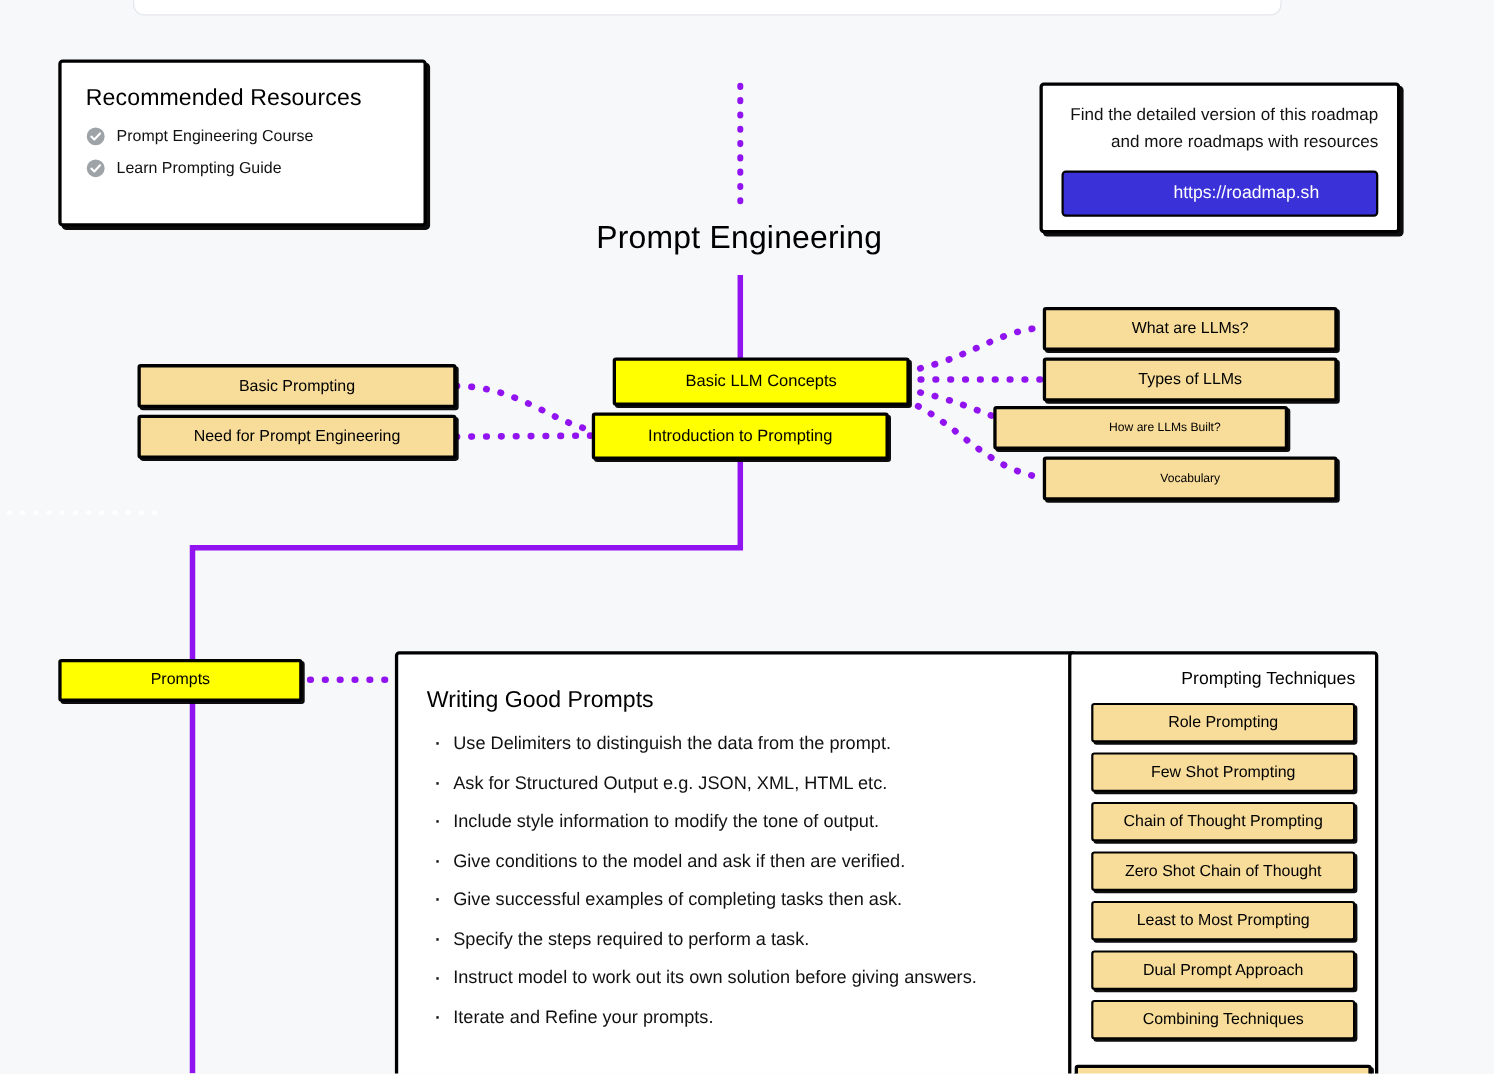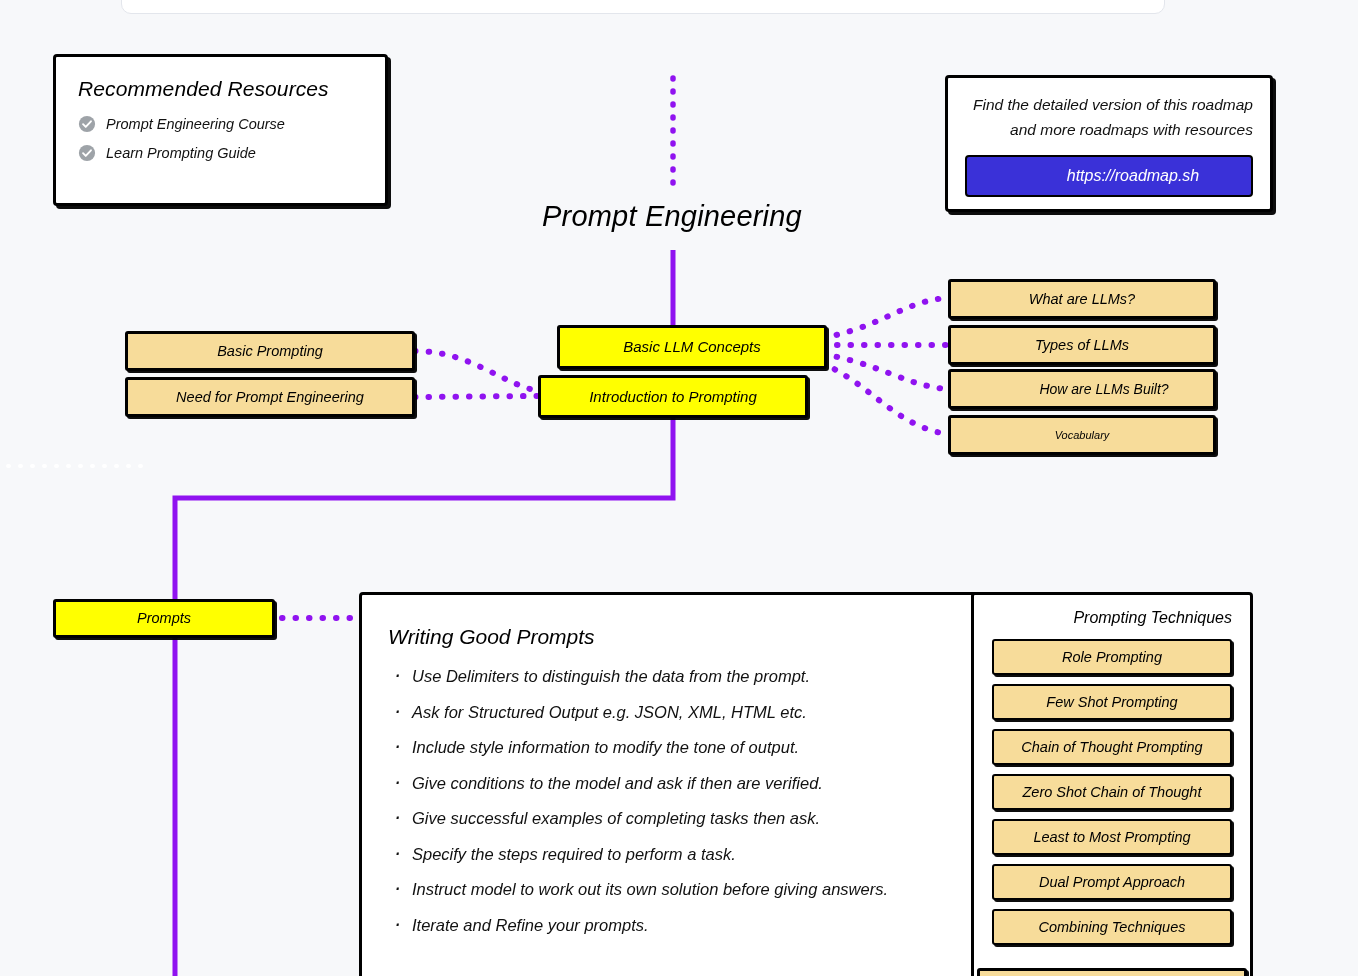--- a/index.html
+++ b/index.html
@@ -2,21 +2,21 @@
 <html><head>
 <meta charset="utf-8">
 <style>
   * { box-sizing: border-box; margin: 0; padding: 0; }
   html, body {
     width: 1358px; height: 976px;
     background: #f7f8fa;
     font-family: "Liberation Sans", sans-serif;
     overflow: hidden;
   }
-  #stage { position: relative; width: 1358px; height: 976px; overflow: hidden; font-style: italic; }
+  #stage { position: relative; width: 1358px; height: 976px; overflow: hidden; }
 
   
   .topbar {
     position: absolute; left: 121px; top: -46px;
     width: 1044px; height: 60px;
     background: #ffffff;
     border: 1px solid #e3e6ec;
     border-radius: 10px;
   }
 
@@ -179,21 +179,21 @@
   <div class="maintitle" style="left:542px; top:200px;">Prompt Engineering</div>
 
   <div class="node yellow" style="left:538px; top:325px; width:270px; height:44px; font-size:15px;margin-left:19px;">Basic LLM Concepts</div>
   <div class="node yellow" style="left:538px; top:375px; width:270px; height:43px; font-size:15px;">Introduction to Prompting</div>
 
   <div class="node tan" style="left:125px; top:331px; width:290px; height:40px; font-size:14.5px;">Basic Prompting</div>
   <div class="node tan" style="left:125px; top:377px; width:290px; height:40px; font-size:14.5px;">Need for Prompt Engineering</div>
 
   <div class="node tan" style="left:948px; top:279px; width:268px; height:40px; font-size:14.5px;">What are LLMs?</div>
   <div class="node tan" style="left:948px; top:325px; width:268px; height:40px; font-size:14.5px;">Types of LLMs</div>
-  <div class="node tan" style="left:948px; top:369px; width:268px; height:40px; font-size:14px;padding-left:44px;">How are LLMs Built?</div>
+  <div class="node tan" style="left:903px; top:369px; width:268px; height:40px; font-size:11px;padding-left:44px;">How are LLMs Built?</div>
   <div class="node tan" style="left:948px; top:415px; width:268px; height:40px; font-size:11px;">Vocabulary</div>
 
   <div class="node yellow" style="left:53px; top:599px; width:222px; height:39px; font-size:14.5px;">Prompts</div>
 
   <div class="wgp">
     <h3>Writing Good Prompts</h3>
     <ul>
       <li>Use Delimiters to distinguish the data from the prompt.</li>
       <li>Ask for Structured Output e.g. JSON, XML, HTML etc.</li>
       <li>Include style information to modify the tone of output.</li>

